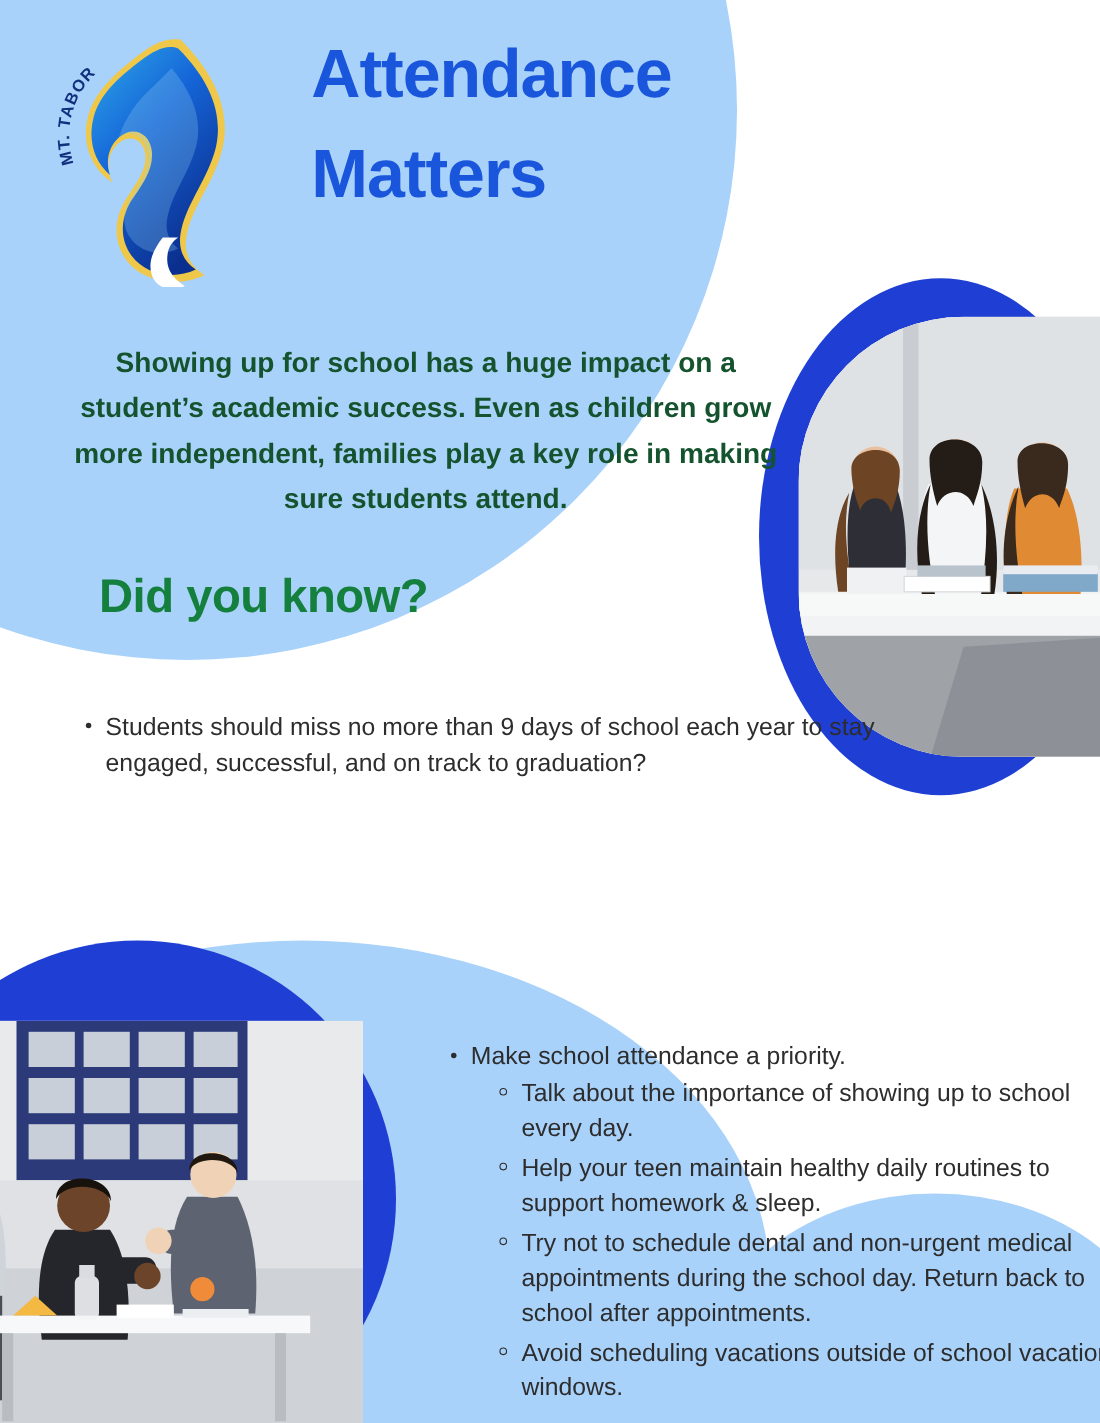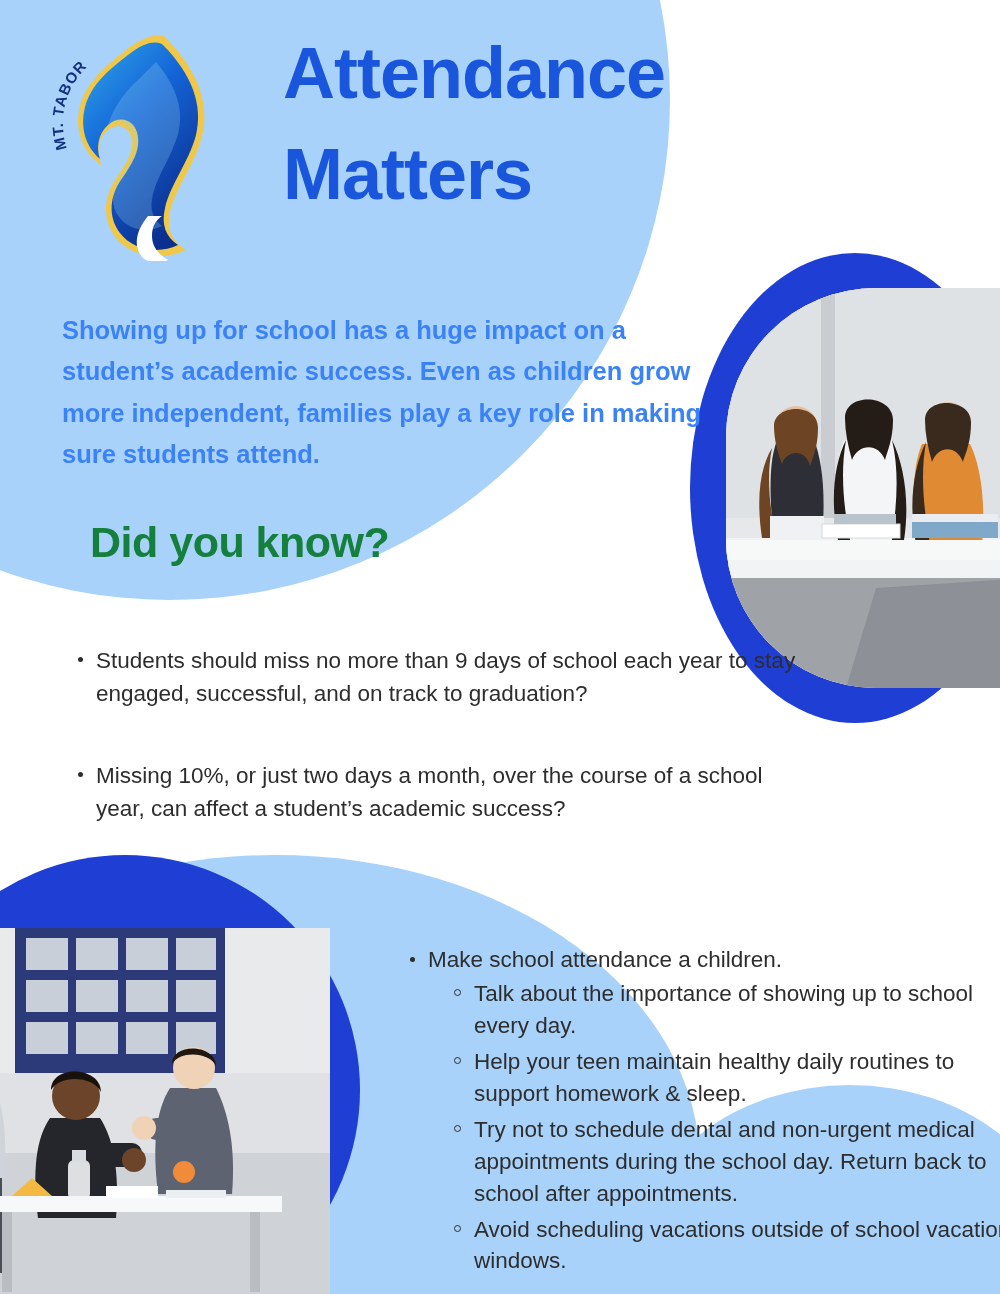--- a/index.html
+++ b/index.html
@@ -64,36 +64,37 @@
   .logo svg { display:block; }
 
   
   .title {
     position: absolute;
     left: 283px;
     top: 38px;
     width: 690px;
     color: #1a56db;
     font-weight: bold;
-    font-size: 72px;
+    font-size: 62px;
     line-height: 0.98;
     letter-spacing: -1px;
   }
   .title .l2 { display:block;margin-top:30px; }
 
   
   .intro {
     position: absolute;
     left: 62px;
     top: 310px;
     width: 650px;
-    color: #3b82f6;
+    color: #14532d;
     font-weight: bold;
     font-size: 25.5px;
     line-height: 1.62;
+    text-align: center;
   }
 
   
   .h-didyouknow {
     position: absolute;
     left: 62px;
     top: 518px;
     color: #15803d;
     font-weight: bold;
     font-size: 43px;
@@ -316,21 +317,20 @@
       <rect x="186" y="226" width="86" height="8" fill="#e9edf1"></rect>
       <rect x="108" y="226" width="62" height="10" fill="#b9c3cc"></rect>
     </svg>
   </div>
 
   <div class="intro">Showing up for school has a huge impact on a student’s academic success. Even as children grow more independent, families play a key role in making sure students attend.</div>
 
   <div class="h-didyouknow">Did you know?</div>
   <ul class="didyouknow-list">
     <li>Students should miss no more than 9 days of school each year to stay engaged, successful, and on track to graduation?</li>
-    <li>Missing 10%, or just two days a month, over the course of a school year, can affect a student’s academic success?</li>
   </ul>
 
   <div class="photo-ring-bottom"></div>
   <div class="photo-bottom">
     <svg viewBox="0 0 410 370" class="ph-svg" preserveAspectRatio="xMidYMid slice" xmlns="http://www.w3.org/2000/svg">
       <rect width="410" height="370" fill="#e9eaec"></rect>
 
       <rect x="95" y="0" width="210" height="145" fill="#2c3a7a"></rect>
       <g fill="#c9cfd8">
         <rect x="106" y="10" width="42" height="32"></rect>
@@ -381,21 +381,21 @@
       <rect x="152" y="222" width="14" height="12" fill="#d9dde1"></rect>
       <polygon points="112,250 132,268 92,268" fill="#f4b942"></polygon>
       <rect x="186" y="258" width="52" height="12" fill="#ffffff"></rect>
       <rect x="246" y="262" width="60" height="8" fill="#eceff2"></rect>
       <circle cx="264" cy="244" r="11" fill="#f08b3a"></circle>
     </svg>
   </div>
 
   <ul class="support-list">
     <li>
-      <span>Make school attendance a children.</span>
+      <span>Make school attendance a priority.</span>
       <ul class="sub-list">
         <li>Talk about the importance of showing up to school every day.</li>
         <li>Help your teen maintain healthy daily routines to support homework &amp; sleep.</li>
         <li>Try not to schedule dental and non-urgent medical appointments during the school day. Return back to school after appointments.</li>
         <li>Avoid scheduling vacations outside of school vacation windows.</li>
       </ul>
     </li>
   </ul>
 
 </div>

